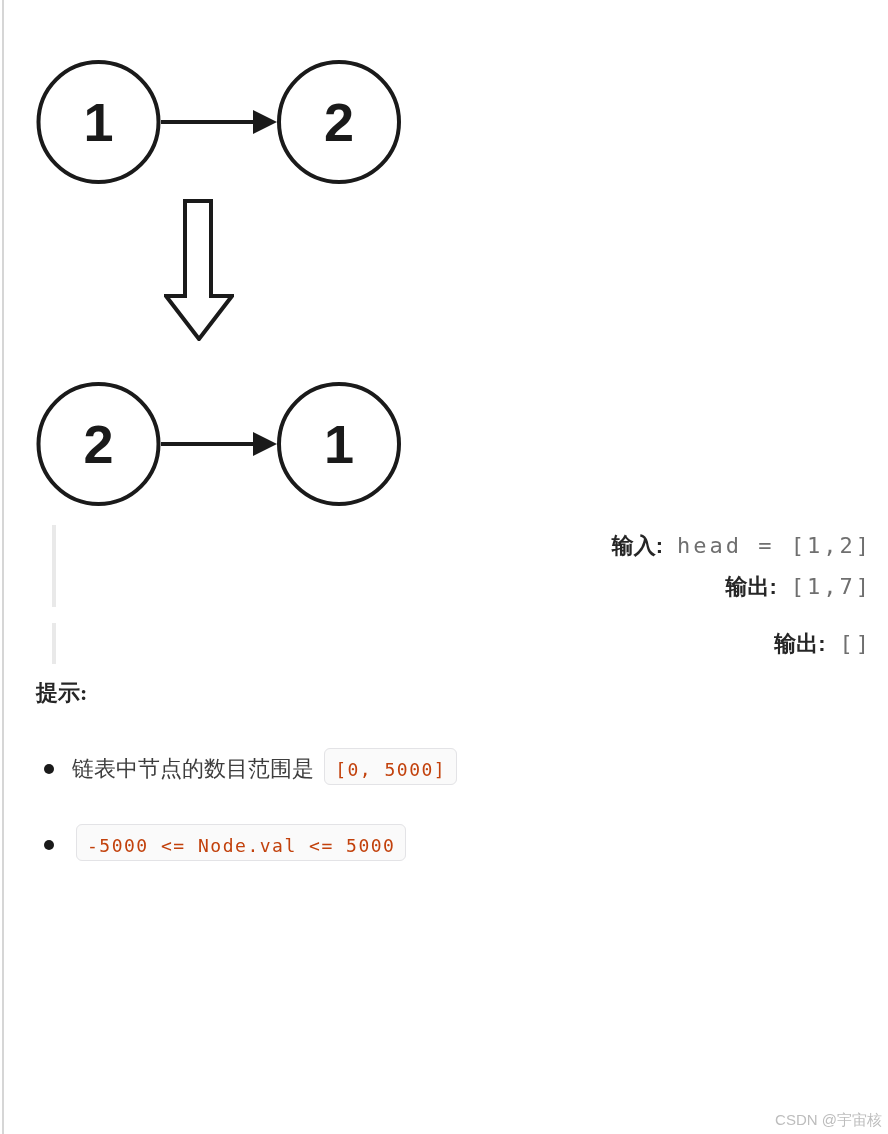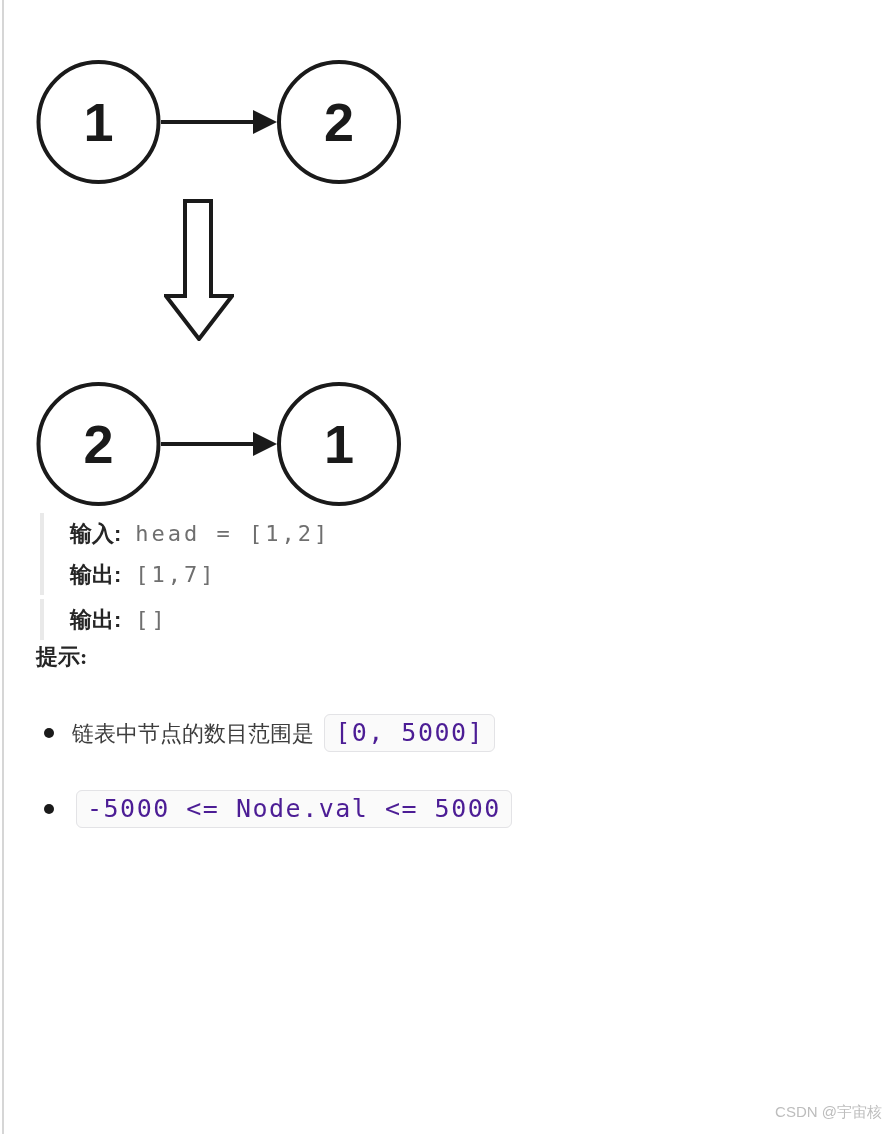--- a/index.html
+++ b/index.html
@@ -26,24 +26,24 @@
   .diagram { display: block; }
   .d1 { margin-top: 37px; }
   .down-arrow { display: block; margin: 12px 0 0 128px; }
   .d2 { margin-top: 38px; }
   .node-label {
     font-weight: bold; font-size: 54px; fill: #1a1a1a;
     font-family: "Liberation Sans", "DejaVu Sans", sans-serif;
   }
 
   blockquote.io-block {
-    margin: 4px;
+    margin: 16px;
     border-left: 4px solid #e9e9e9;
     padding: 0 0 0 26px;
-    font-size: 22px; line-height: 41px;
+    font-size: 22px; line-height: 41px; text-align: right;
   }
   .bq1 { margin-top: 22px; }
   .bq2 { margin-top: 37px; }
   .io-label { font-weight: bold; color: #262626; }
   .io-code {
     font-family: "DejaVu Sans Mono", "Liberation Mono", monospace;
     font-size: 22px; letter-spacing: 3px;
     color: #6f6f6f; margin-left: 14px;
   }
 
@@ -58,31 +58,31 @@
     color: #3d3d3d;
   }
   ul.constraints li + li { margin-top: 35px; }
   ul.constraints li .bullet-dot {
     position: absolute; left: 8px; top: 15px;
     width: 10px; height: 10px; border-radius: 50%;
     background: #1a1a1a;
   }
   .code-chip {
     font-family: "DejaVu Sans Mono", "Liberation Mono", monospace;
-    font-size: 25px; letter-spacing: 1.5px;
-    color: #4c1d95;
+    font-size: 18px; letter-spacing: 1.5px;
+    color: #c2410c;
     background: #fafafa;
     border: 1px solid #e3e3e6;
     border-radius: 6px;
-    padding: 3px 10px 4px 10px;
+    padding: 10px 10px 4px 10px;
     margin-left: 4px;
     white-space: nowrap;
   }
   .watermark {
-    position: absolute; right: 6px; bottom: 12px;
+    position: absolute; right: 6px; bottom: 4px;
     font-size: 15px; color: #bdbdbd;
   }
 </style>
 </head>
 <body>
 
 <div class="page-edge"></div>
 
 <div class="content">
 

